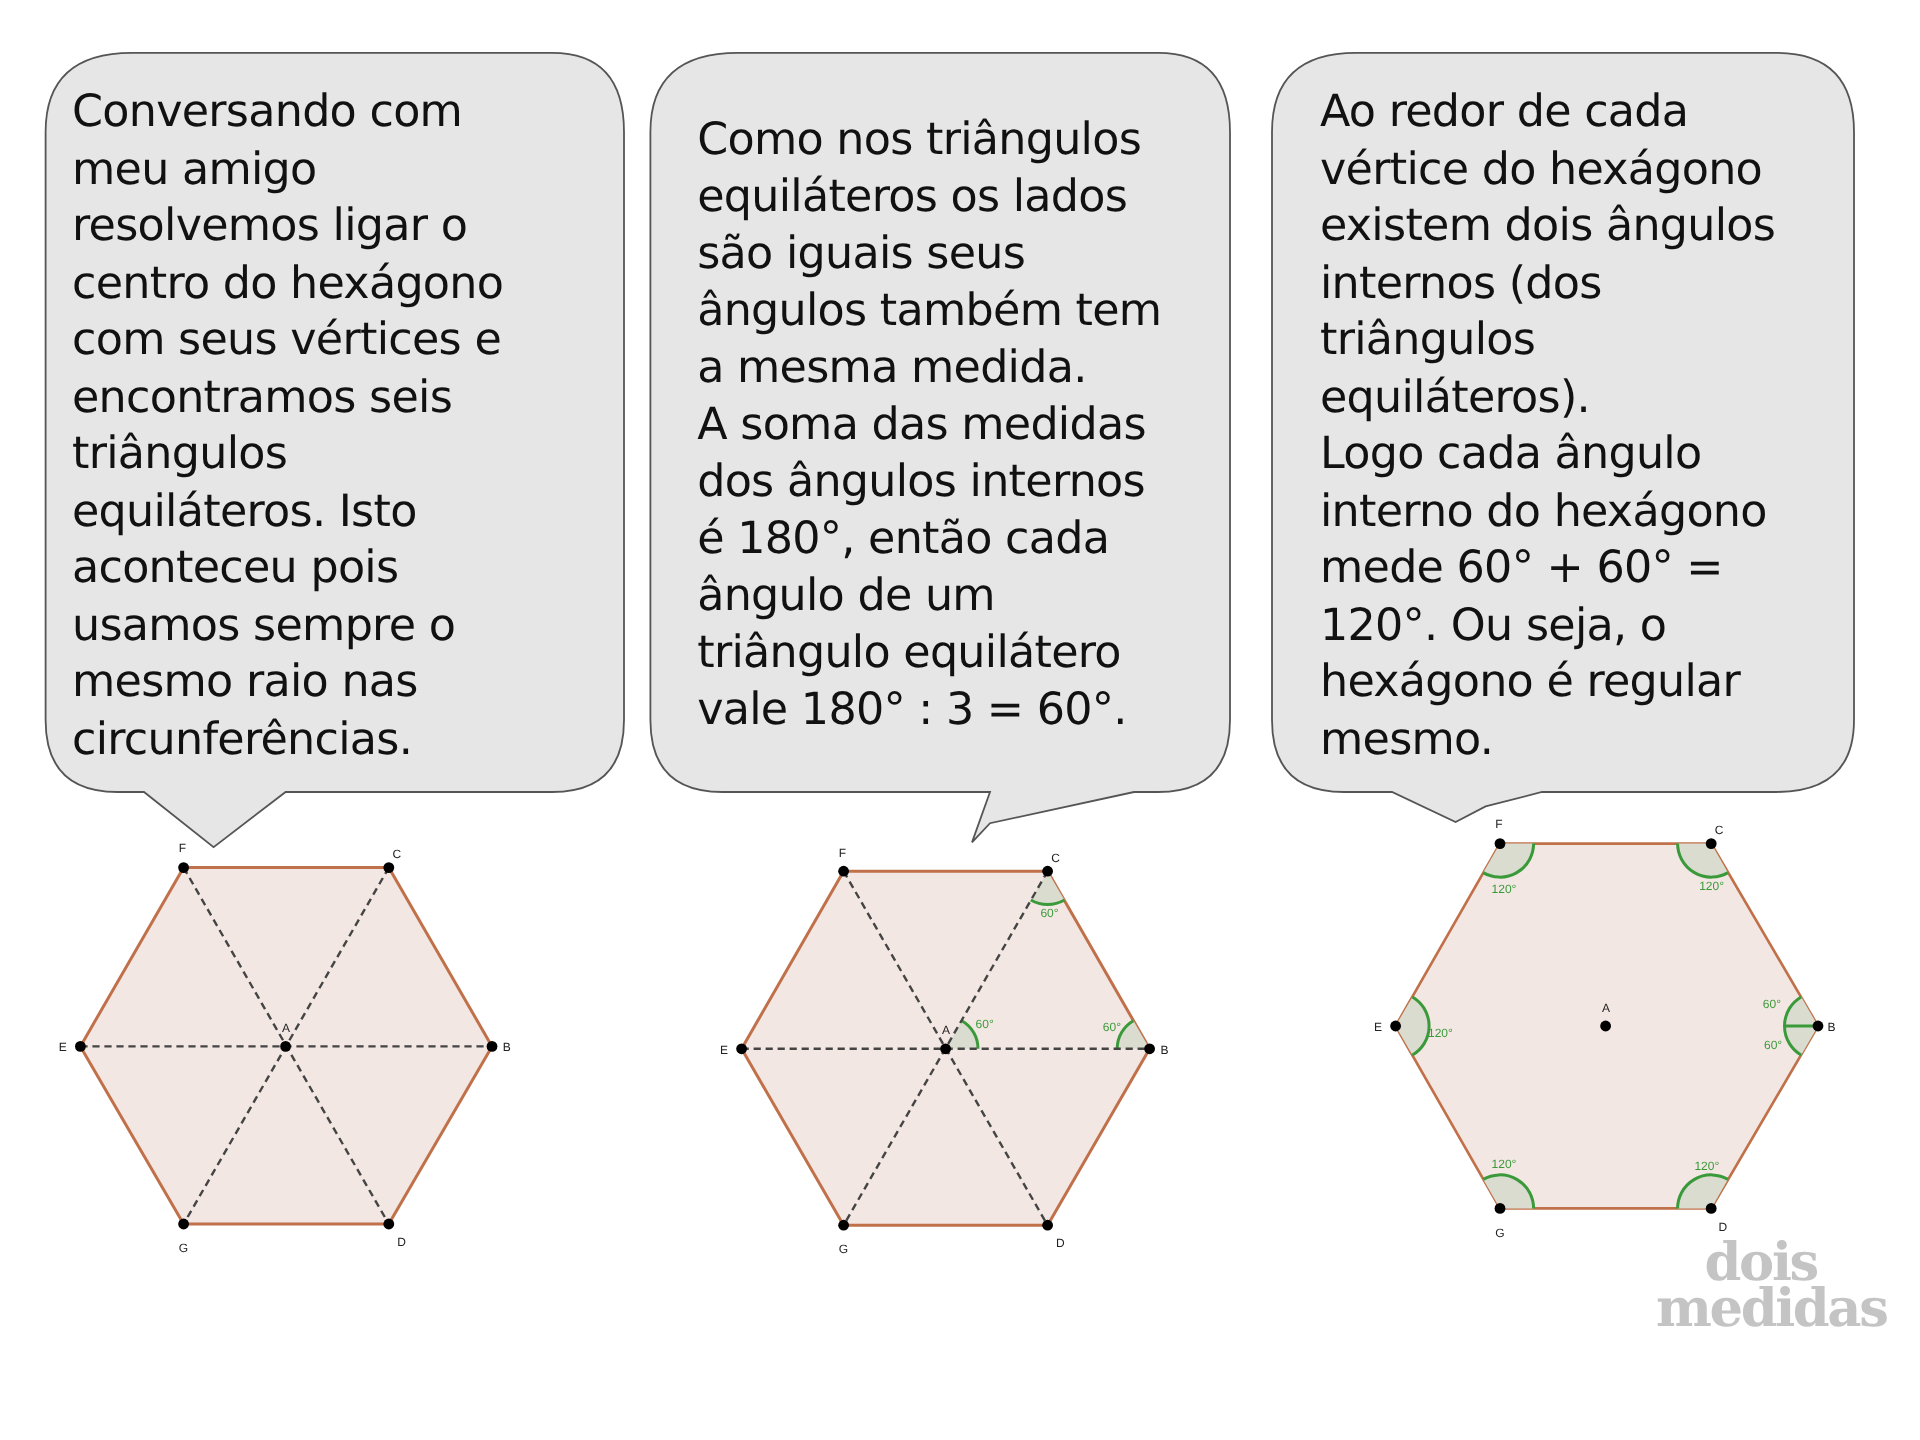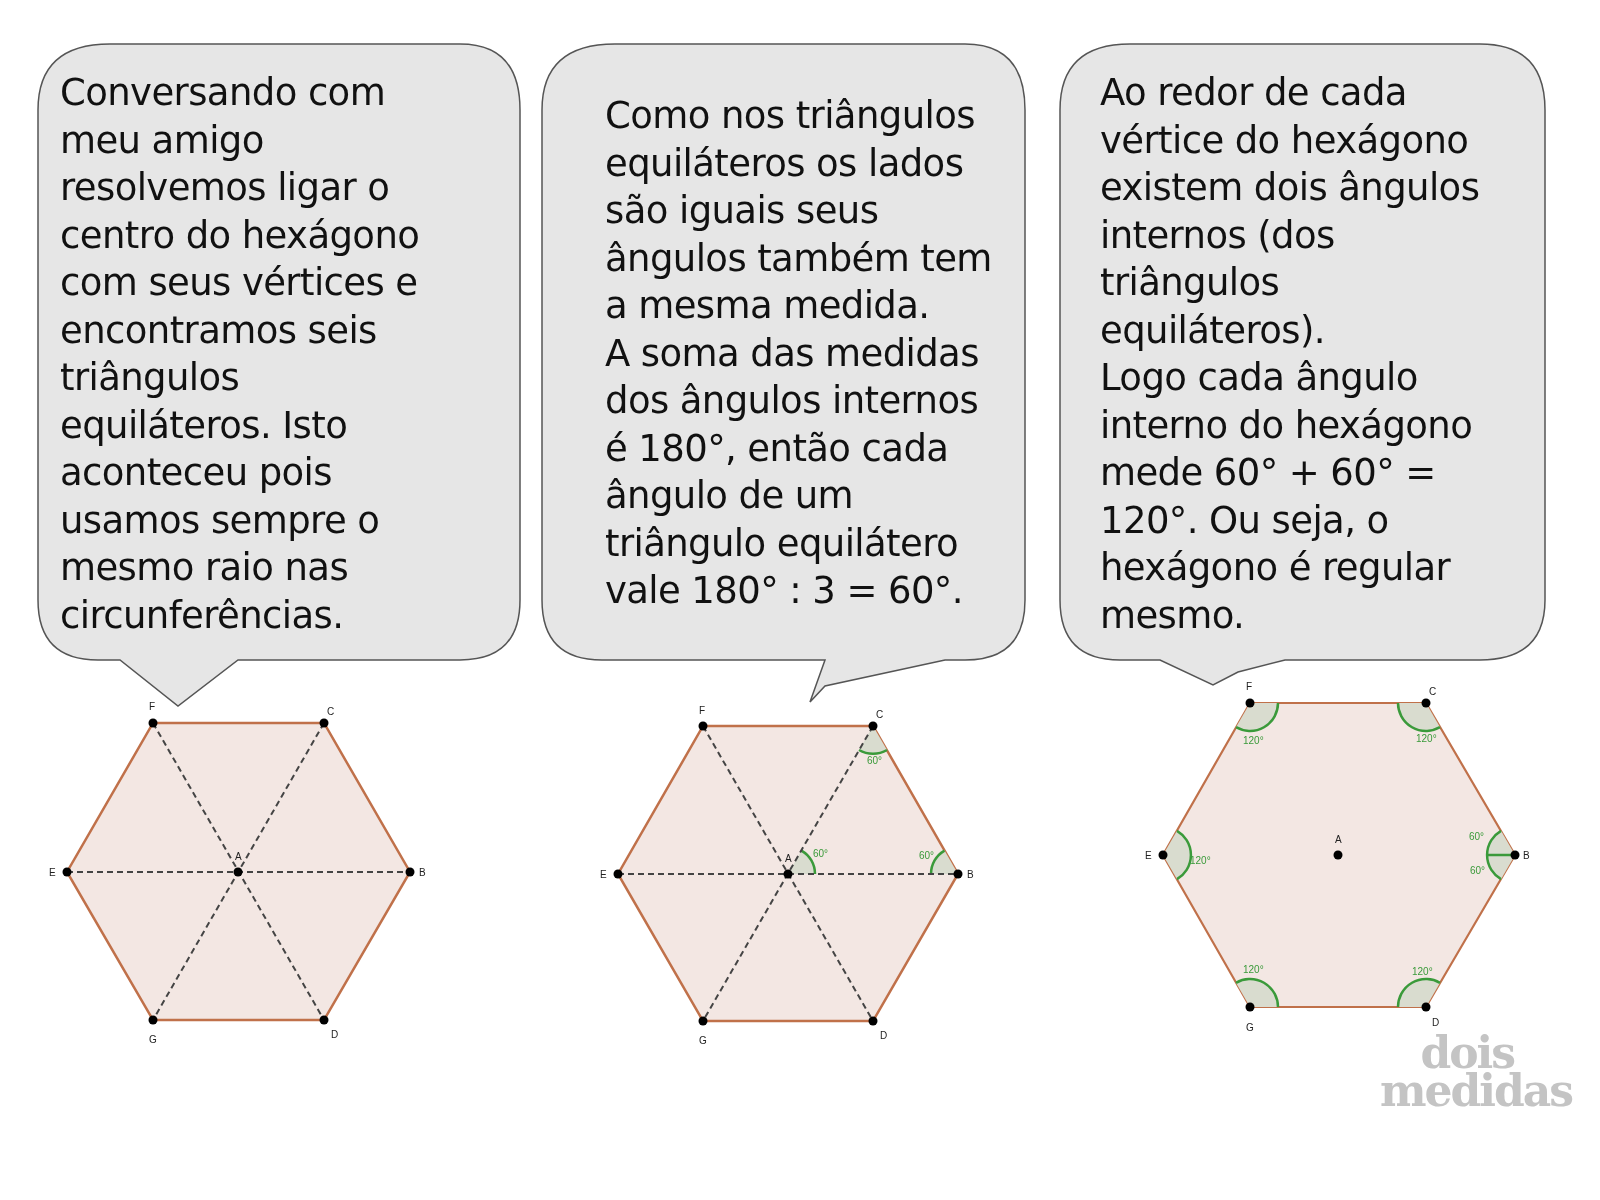--- a/index.html
+++ b/index.html
@@ -144,21 +144,21 @@
 resolvemos ligar o
 centro do hexágono
 com seus vértices e
 encontramos seis
 triângulos
 equiláteros. Isto
 aconteceu pois
 usamos sempre o
 mesmo raio nas
 circunferências.</div>
-<div class="bubble-text" style="left:581px; top:92px; width:440px;margin-left:24px;">Como nos triângulos
+<div class="bubble-text" style="left:581px; top:92px; width:440px;">Como nos triângulos
 equiláteros os lados
 são iguais seus
 ângulos também tem
 a mesma medida.
 A soma das medidas
 dos ângulos internos
 é 180°, então cada
 ângulo de um
 triângulo equilátero
 vale 180° : 3 = 60°.</div>

